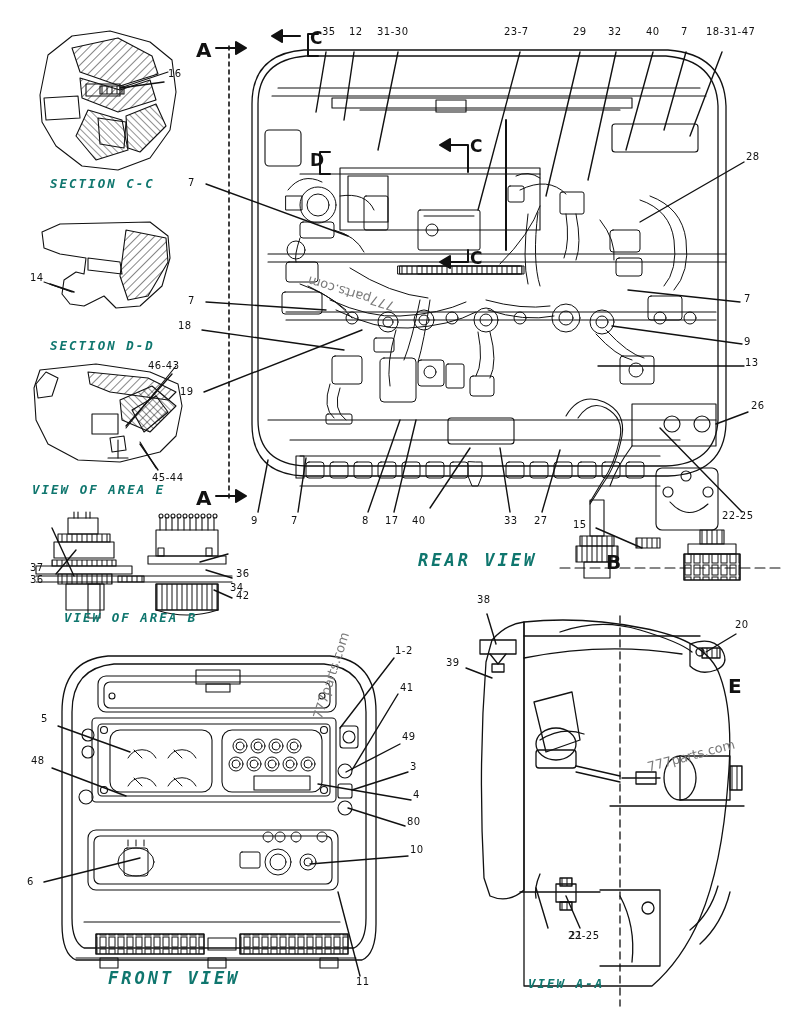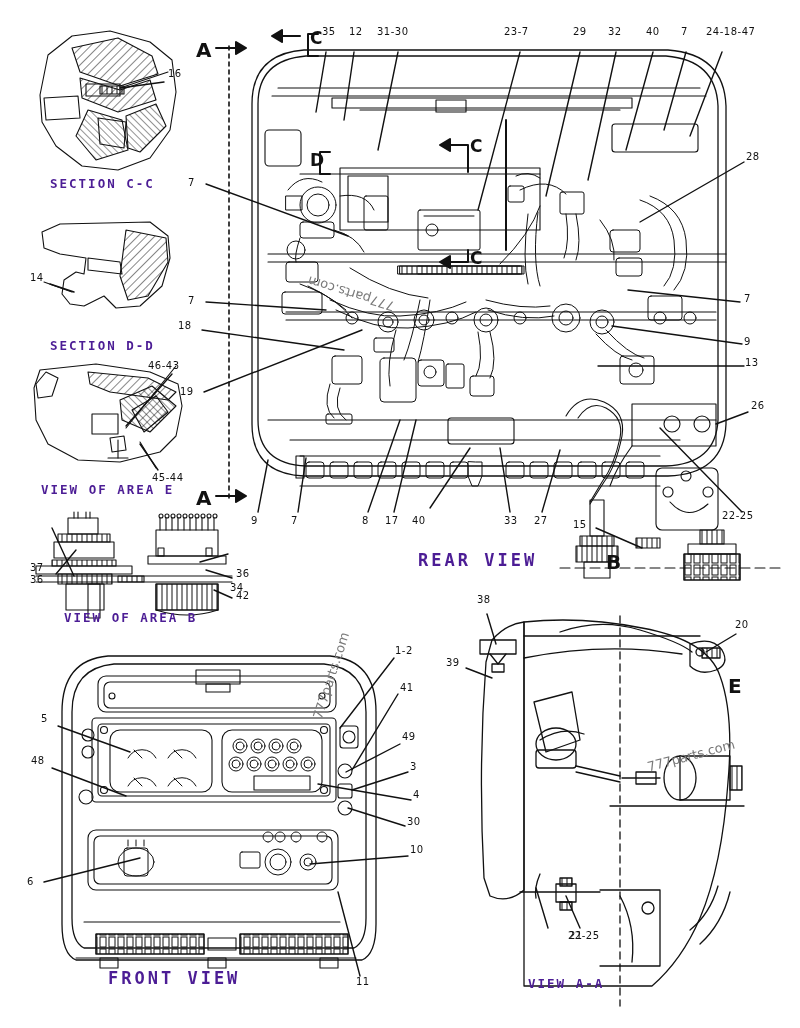--- a/index.html
+++ b/index.html
@@ -5,21 +5,21 @@
   html,body{margin:0;padding:0;background:#fff;}
   body{width:800px;height:1028px;position:relative;overflow:hidden;
        font-family:"DejaVu Sans Mono", monospace; color:#111;}
   .stage{position:absolute;left:0;top:0;width:800px;height:1028px;}
   svg.art{position:absolute;left:0;top:0;width:800px;height:1028px;}
   
   .cal{position:absolute;font-family:"DejaVu Sans", sans-serif;font-size:10px;
        font-weight:400;color:#111;white-space:nowrap;letter-spacing:.5px;}
   
   .cap{position:absolute;font-family:"DejaVu Sans Mono", monospace;
-       font-size:17px;font-weight:700;letter-spacing:3px;color:#4c1d95;white-space:nowrap;}
+       font-size:17px;font-weight:700;letter-spacing:3px;color:#0f766e;white-space:nowrap;font-style:italic;}
   .cap.s{font-size:12.5px;letter-spacing:2px;}
   .mark{position:absolute;font-family:"DejaVu Sans", sans-serif;font-size:20px;
         font-weight:700;color:#111;}
   .mark.s{font-size:17px;}
   .wm{position:absolute;font-family:"DejaVu Sans", sans-serif;font-size:13px;
       color:#7a7a7a;white-space:nowrap;}
 </style>
 </head>
 <body>
 
@@ -537,21 +537,21 @@
   </svg>
 
   <div class="cal" style="left:168px;top:68px;">16</div>
   <div class="cap s" style="left:50px;top:176px;">SECTION C-C</div>
 
   <div class="cal" style="left:30px;top:272px;">14</div>
   <div class="cap s" style="left:50px;top:338px;">SECTION D-D</div>
 
   <div class="cal" style="left:148px;top:360px;">46-43</div>
   <div class="cal" style="left:152px;top:472px;">45-44</div>
-  <div class="cap s" style="left:41px;top:482px;">VIEW OF AREA E</div>
+  <div class="cap s" style="left:32px;top:482px;">VIEW OF AREA E</div>
 
   <div class="cal" style="left:30px;top:514px;margin-top:48px;">37</div>
   <div class="cal" style="left:230px;top:548px;margin-top:34px;">34</div>
   <div class="cal" style="left:236px;top:568px;">36</div>
   <div class="cal" style="left:236px;top:590px;">42</div>
   <div class="cal" style="left:30px;top:574px;">36</div>
   <div class="cap s" style="left:64px;top:610px;">VIEW OF AREA B</div>
 
   <div class="mark" style="left:196px;top:38px;">A</div>
   <div class="mark" style="left:196px;top:486px;">A</div>
@@ -563,21 +563,21 @@
   <div class="mark" style="left:728px;top:674px;">E</div>
 
   <div class="cal" style="left:322px;top:26px;">35</div>
   <div class="cal" style="left:349px;top:26px;">12</div>
   <div class="cal" style="left:377px;top:26px;">31-30</div>
   <div class="cal" style="left:504px;top:26px;">23-7</div>
   <div class="cal" style="left:573px;top:26px;">29</div>
   <div class="cal" style="left:608px;top:26px;">32</div>
   <div class="cal" style="left:646px;top:26px;">40</div>
   <div class="cal" style="left:681px;top:26px;">7</div>
-  <div class="cal" style="left:706px;top:26px;">24-18-47</div>
+  <div class="cal" style="left:706px;top:26px;">18-31-47</div>
 
   <div class="cal" style="left:188px;top:177px;">7</div>
   <div class="cal" style="left:188px;top:295px;">7</div>
   <div class="cal" style="left:178px;top:320px;">18</div>
   <div class="cal" style="left:180px;top:386px;">19</div>
 
   <div class="cal" style="left:746px;top:151px;">28</div>
   <div class="cal" style="left:744px;top:293px;">7</div>
   <div class="cal" style="left:744px;top:336px;">9</div>
   <div class="cal" style="left:745px;top:357px;">13</div>
@@ -597,21 +597,21 @@
 
   <div class="cal" style="left:41px;top:713px;">5</div>
   <div class="cal" style="left:31px;top:755px;">48</div>
   <div class="cal" style="left:27px;top:876px;">6</div>
 
   <div class="cal" style="left:395px;top:645px;">1-2</div>
   <div class="cal" style="left:400px;top:682px;text-align:center;">41</div>
   <div class="cal" style="left:402px;top:731px;">49</div>
   <div class="cal" style="left:410px;top:761px;">3</div>
   <div class="cal" style="left:413px;top:789px;">4</div>
-  <div class="cal" style="left:407px;top:816px;">30</div>
+  <div class="cal" style="left:407px;top:816px;">80</div>
   <div class="cal" style="left:410px;top:844px;">10</div>
   <div class="cal" style="left:356px;top:976px;">11</div>
 
   <div class="cap" style="left:108px;top:968px;">FRONT VIEW</div>
 
   <div class="cal" style="left:477px;top:594px;">38</div>
   <div class="cal" style="left:446px;top:657px;">39</div>
   <div class="cal" style="left:735px;top:619px;">20</div>
   <div class="cal" style="left:539px;top:930px;margin-left:30px;">21</div>
   <div class="cal" style="left:568px;top:930px;">22-25</div>

